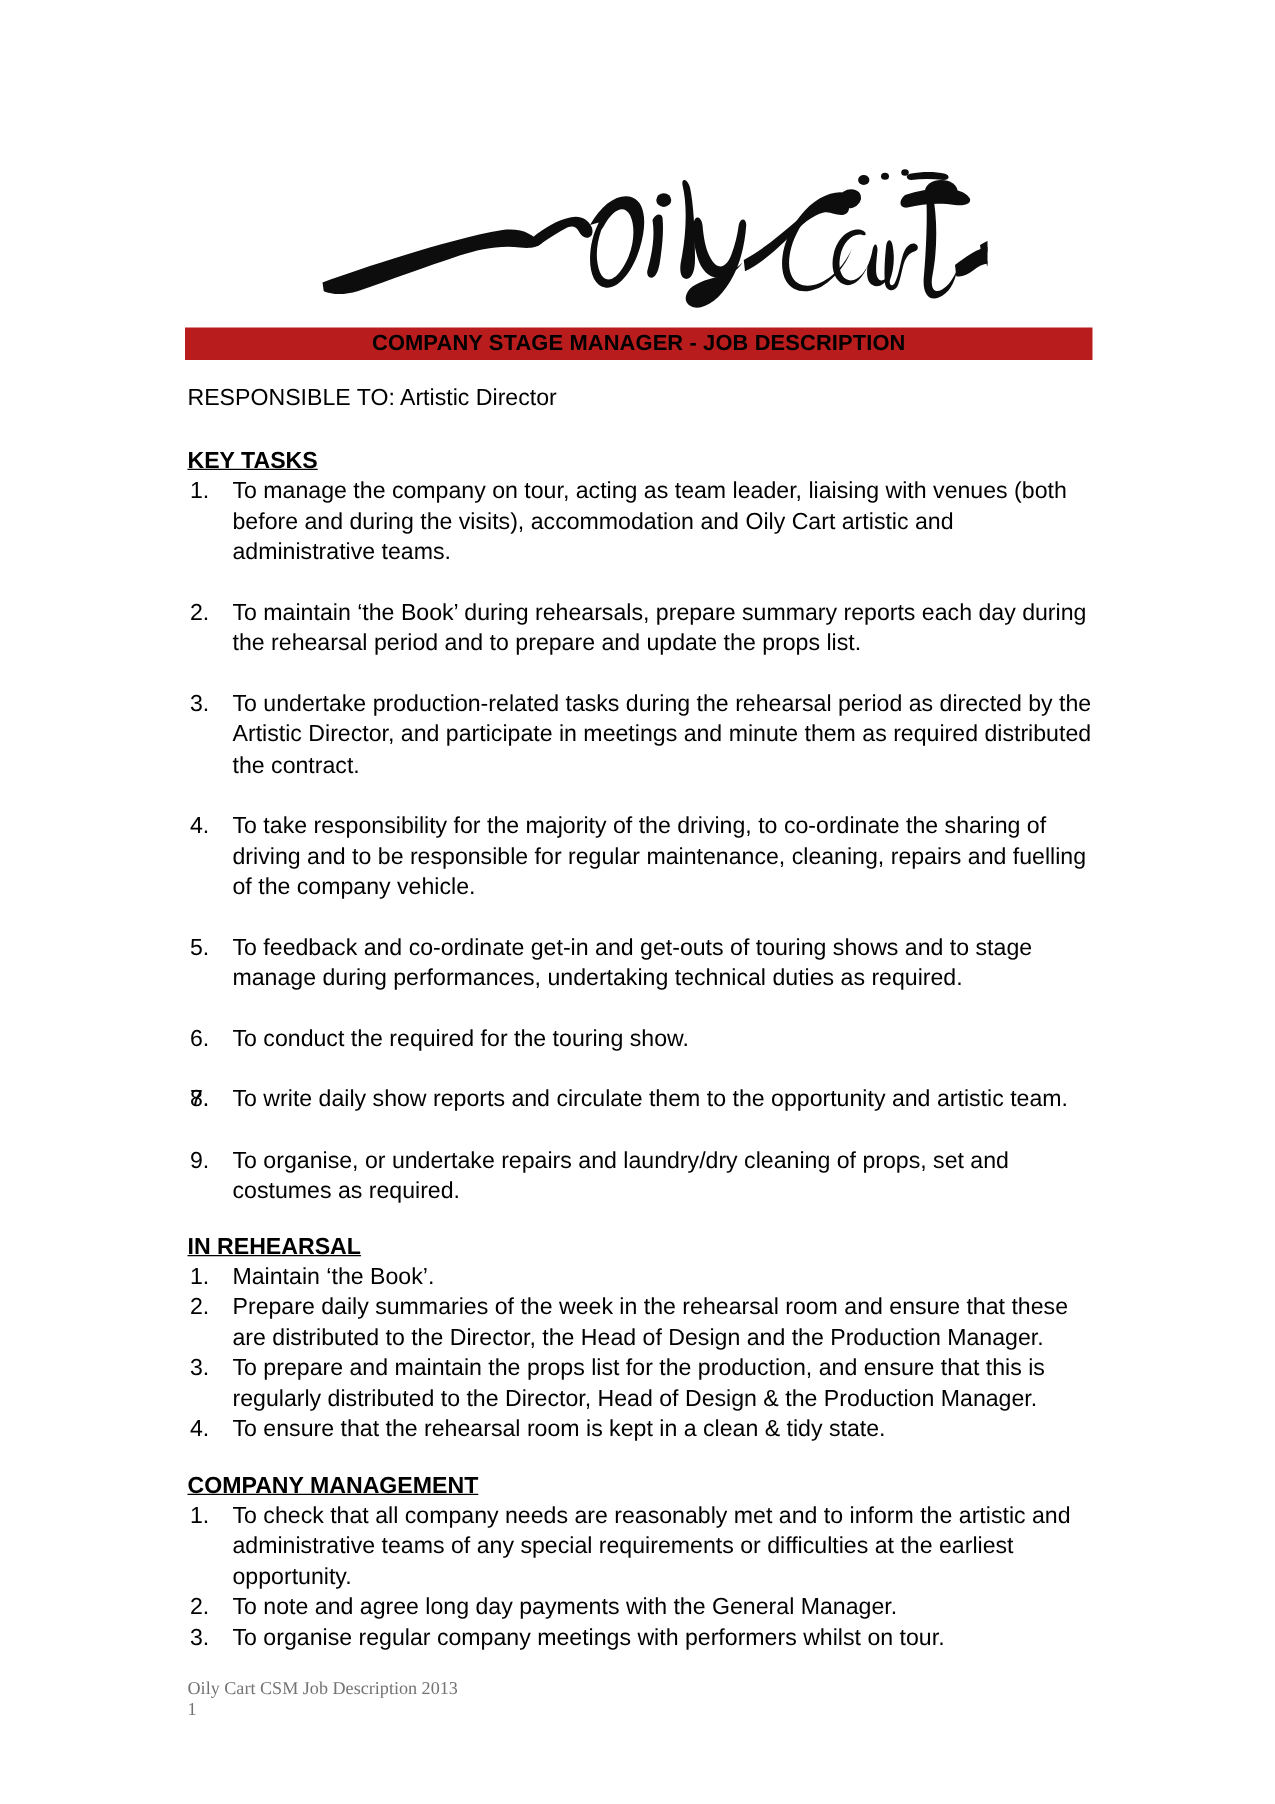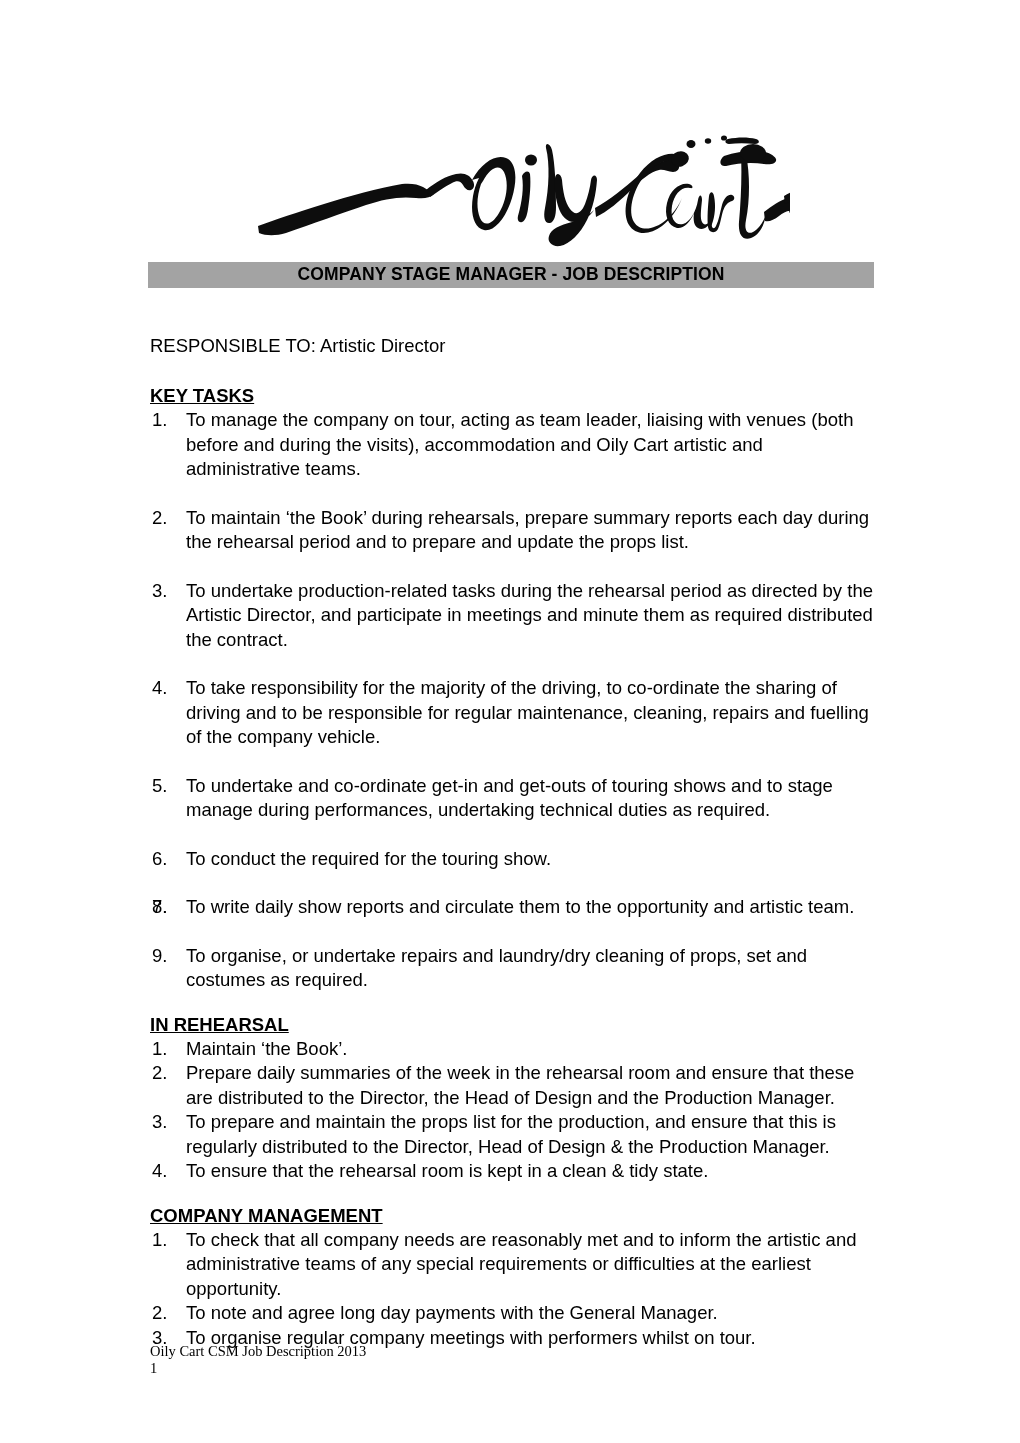--- a/index.html
+++ b/index.html
@@ -37,41 +37,40 @@
     height: 145px;
   }
 
   
   .title-banner {
     position: absolute;
     left: 148px;
     top: 262px;
     width: 726px;
     height: 26px;
-    background: #a3a3a3;
+    background: #b91c1c;
     display: flex;
     align-items: center;
     justify-content: center;
   }
   .title-banner .title-text {
     font-size: 17.5px;
     font-weight: bold;
     letter-spacing: 0.1px;
     line-height: 1;
     color: #000;
     white-space: nowrap;
   }
 
   
   .content {
     position: absolute;
     left: 150px;
     top: 306px;
     width: 730px;
-    margin-top: 28px;
   }
 
   .responsible-line {
     font-size: 18.5px;
     line-height: 24px;
     margin: 0 0 0 0;
   }
 
   .section-heading {
     font-size: 18.5px;
@@ -116,21 +115,21 @@
   .footer {
     position: absolute;
     left: 150px;
     top: 1343px;
     width: 726px;
     display: flex;
     justify-content: space-between;
     align-items: baseline;
     font-family: "Liberation Serif", serif;
     font-size: 14.5px;
-    color: #000000;
+    color: #737373;
     flex-direction: column;
   }
   .footer .footer-page {
     font-family: "Liberation Serif", serif;
   }
 </style>
 </head>
 <body>
 
 <div class="page">
@@ -218,21 +217,21 @@
     <p class="responsible-line">RESPONSIBLE TO: Artistic Director</p>
 
     <div class="gap-26"></div>
 
     <div class="section-heading">KEY TASKS</div>
     <ol class="task-list spaced">
       <li><span class="num">1.</span><span>To manage the company on tour, acting as team leader, liaising with venues (both before and during the visits), accommodation and Oily Cart artistic and administrative teams.</span></li>
       <li><span class="num">2.</span><span>To maintain ‘the Book’ during rehearsals, prepare summary reports each day during the rehearsal period and to prepare and update the props list.</span></li>
       <li><span class="num">3.</span><span>To undertake production-related tasks during the rehearsal period as directed by the Artistic Director, and participate in meetings and minute them as required distributed the contract.</span></li>
       <li><span class="num">4.</span><span>To take responsibility for the majority of the driving, to co-ordinate the sharing of driving and to be responsible for regular maintenance, cleaning, repairs and fuelling of the company vehicle.</span></li>
-      <li><span class="num">5.</span><span>To undertake and co-ordinate get-in and get-outs of touring shows and to stage manage during performances, undertaking technical duties as required.</span></li>
+      <li><span class="num">5.</span><span>To feedback and co-ordinate get-in and get-outs of touring shows and to stage manage during performances, undertaking technical duties as required.</span></li>
       <li><span class="num">6.</span><span>To conduct the required for the touring show.</span></li>
       <li><span class="num">7.</span></li>
       <li><span class="num">8.</span><span>To write daily show reports and circulate them to the opportunity and artistic team.</span></li>
       <li><span class="num">9.</span><span>To organise, or undertake repairs and laundry/dry cleaning of props, set and costumes as required.</span></li>
     </ol>
 
     <div class="gap-20"></div>
 
     <div class="section-heading">IN REHEARSAL</div>
     <ol class="task-list tight">

